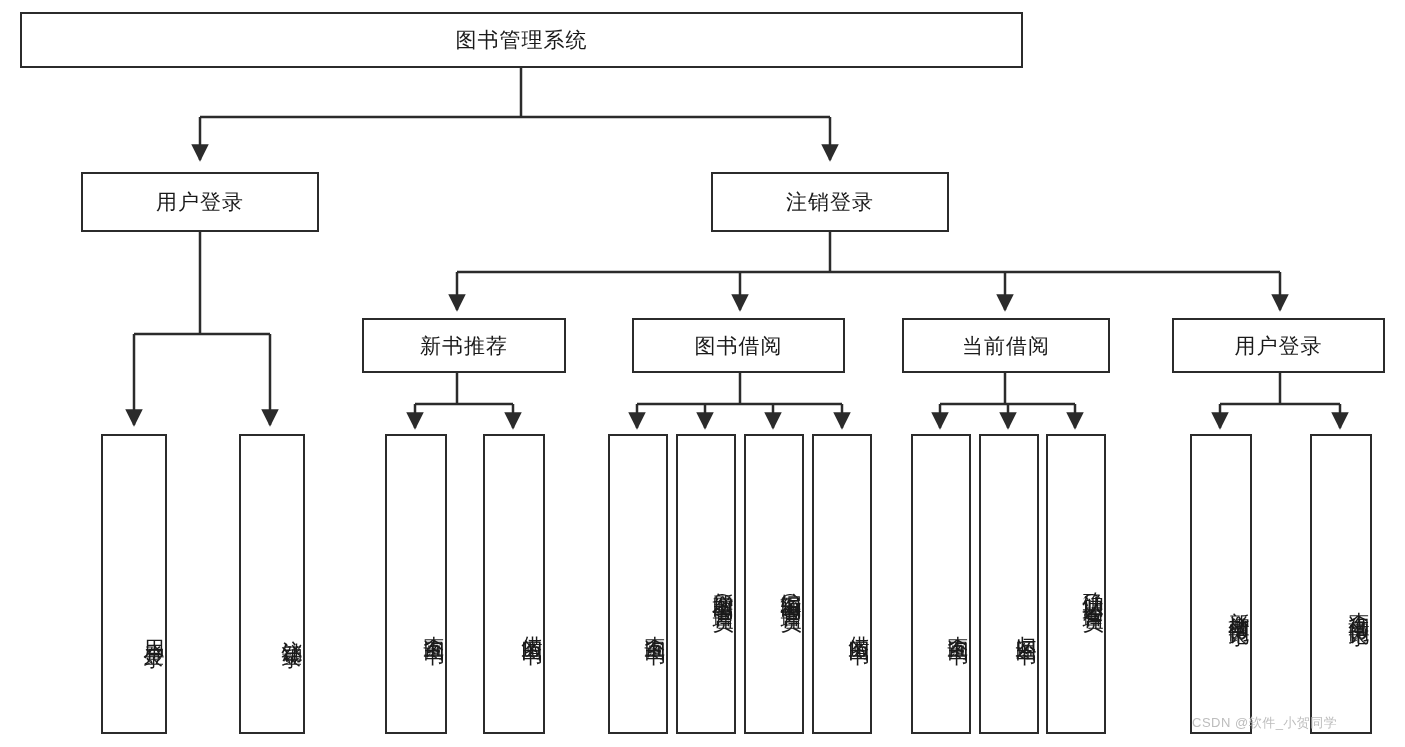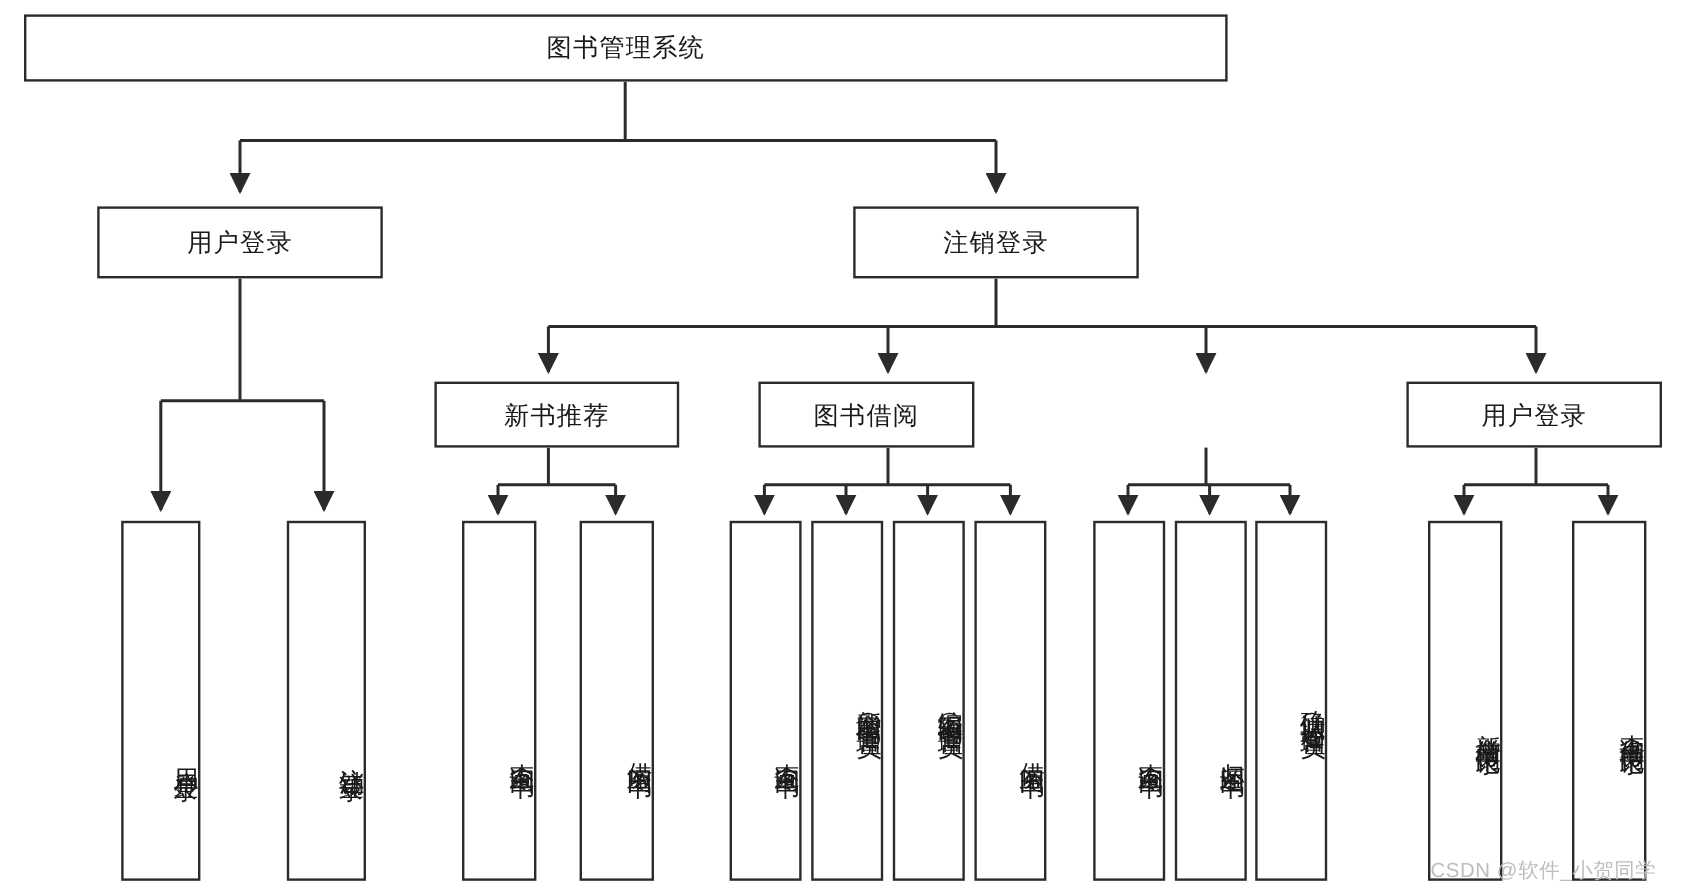--- a/index.html
+++ b/index.html
@@ -54,21 +54,21 @@
     left: 0;
     top: 0;
     width: 1405px;
     height: 747px;
     pointer-events: none;
   }
   .watermark {
     position: absolute;
     left: 1192px;
     top: 714px;
-    font-size: 17px;
+    font-size: 13px;
     color: #bdbdbd;
     white-space: nowrap;
     letter-spacing: 0.5px;
   }
 </style>
 </head>
 <body>
 
 <div id="canvas">
 
@@ -131,24 +131,27 @@
   </div>
 
   <div class="node horiz" style="left:711px; top:172px; width:238px; height:60px;">
     <span class="node-label">注销登录</span>
   </div>
 
   <div class="node horiz" style="left:362px; top:318px; width:204px; height:55px;">
     <span class="node-label">新书推荐</span>
   </div>
 
-  <div class="node horiz" style="left:632px; top:318px; width:180px; height:55px;">
+  <div class="node horiz" style="left:632px; top:318px; width:213px; height:55px;">
     <span class="node-label">图书借阅</span>
   </div>
 
+  <div class="node horiz" style="left:902px; top:318px; width:208px; height:55px;">
+    <span class="node-label">当前借阅</span>
+  </div>
 
   <div class="node horiz" style="left:1172px; top:318px; width:213px; height:55px;">
     <span class="node-label">用户登录</span>
   </div>
 
   <div class="node vert" style="left:101px; top:434px; width:66px; height:300px; padding-top:90px;">
     <span class="node-label">用户登录</span>
   </div>
 
   <div class="node vert" style="left:239px; top:434px; width:66px; height:300px; padding-top:90px;">

